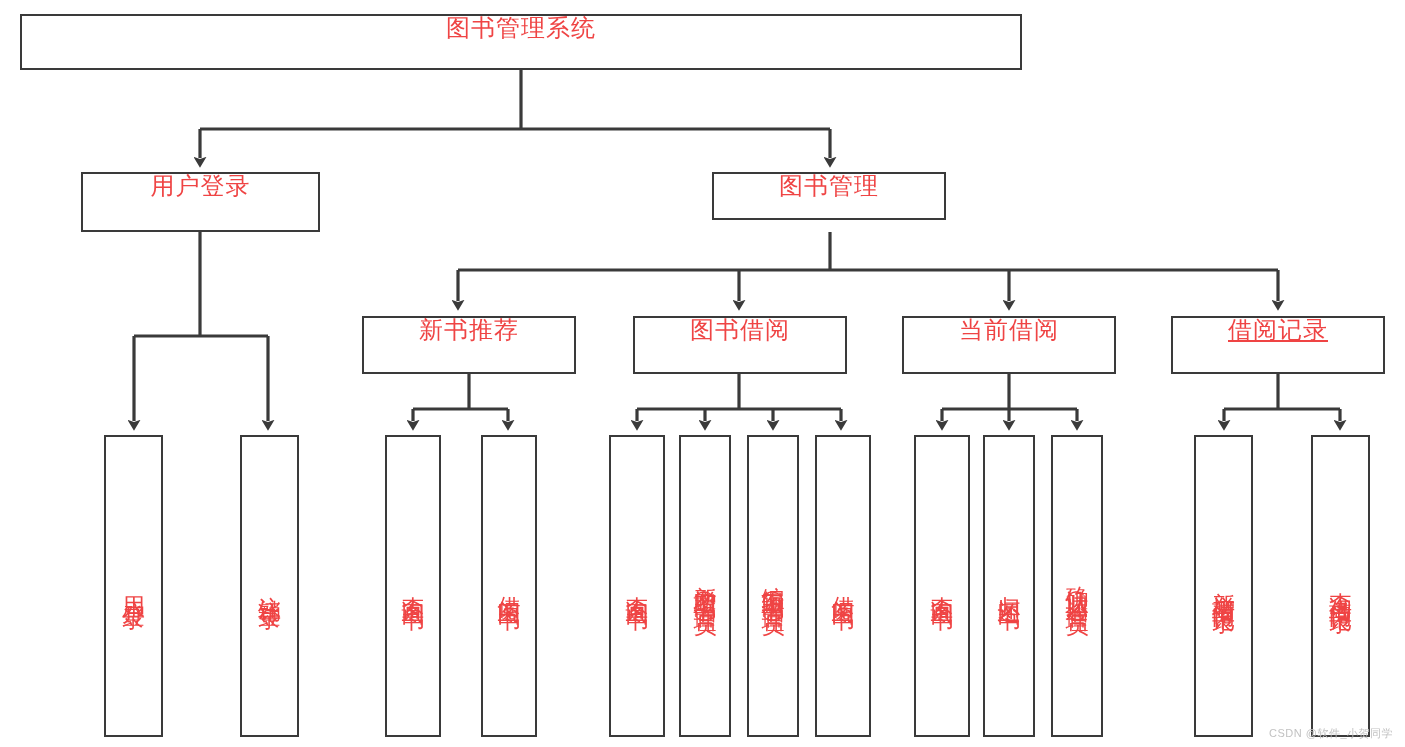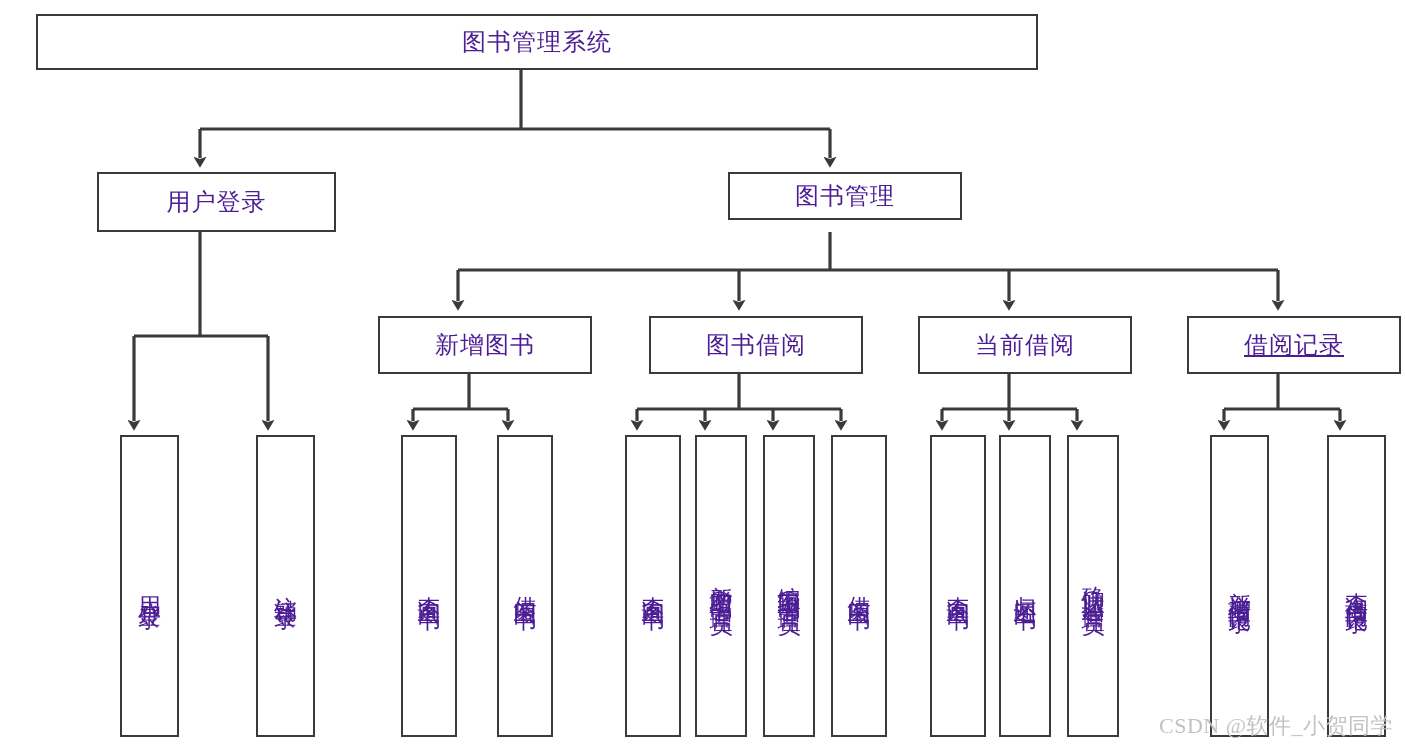--- a/index.html
+++ b/index.html
@@ -24,24 +24,22 @@
     width: 1405px;
     height: 747px;
     pointer-events: none;
   }
   .node {
     position: absolute;
     box-sizing: border-box;
     border: 2.5px solid #3a3a3a;
     background: #ffffff;
     display: flex;
-    align-items: center;
     justify-content: center;
-    color: #4c1d95;
-    margin-left: 16px;
+    color: #ef4444;
   }
   .node.h {
     font-size: 24px;
     letter-spacing: 1px;
   }
   .node.v {
     font-size: 23px;
   }
   .node.v .vtext {
     writing-mode: vertical-rl;
@@ -52,25 +50,24 @@
     text-align: center;
   }
   .node.h .htext {
     white-space: nowrap;
     line-height: 1;
   }
   .watermark {
     position: absolute;
     right: 12px;
     bottom: 6px;
-    font-size: 22px;
+    font-size: 11px;
     color: #c2c2c2;
     white-space: nowrap;
     letter-spacing: 0.5px;
-    font-family: Liberation Serif, serif;
   }
 </style>
 </head>
 <body>
 
 <div id="canvas">
 
   <svg id="wires" viewBox="0 0 1405 747">
     <defs>
       <marker id="arrow" markerWidth="11" markerHeight="13" refX="1.2" refY="6.5" orient="auto" markerUnits="userSpaceOnUse">
@@ -130,21 +127,21 @@
 
   <div class="node h" style="left:81px; top:172px; width:239px; height:60px;">
     <span class="htext">用户登录</span>
   </div>
 
   <div class="node h" style="left:712px; top:172px; width:234px; height:48px;">
     <span class="htext">图书管理</span>
   </div>
 
   <div class="node h" style="left:362px; top:316px; width:214px; height:58px;">
-    <span class="htext">新增图书</span>
+    <span class="htext">新书推荐</span>
   </div>
 
   <div class="node h" style="left:902px; top:316px; width:214px; height:58px;">
     <span class="htext">当前借阅</span>
   </div>
 
   <div class="node h" style="left:633px; top:316px; width:214px; height:58px;">
     <span class="htext">图书借阅</span>
   </div>
 

